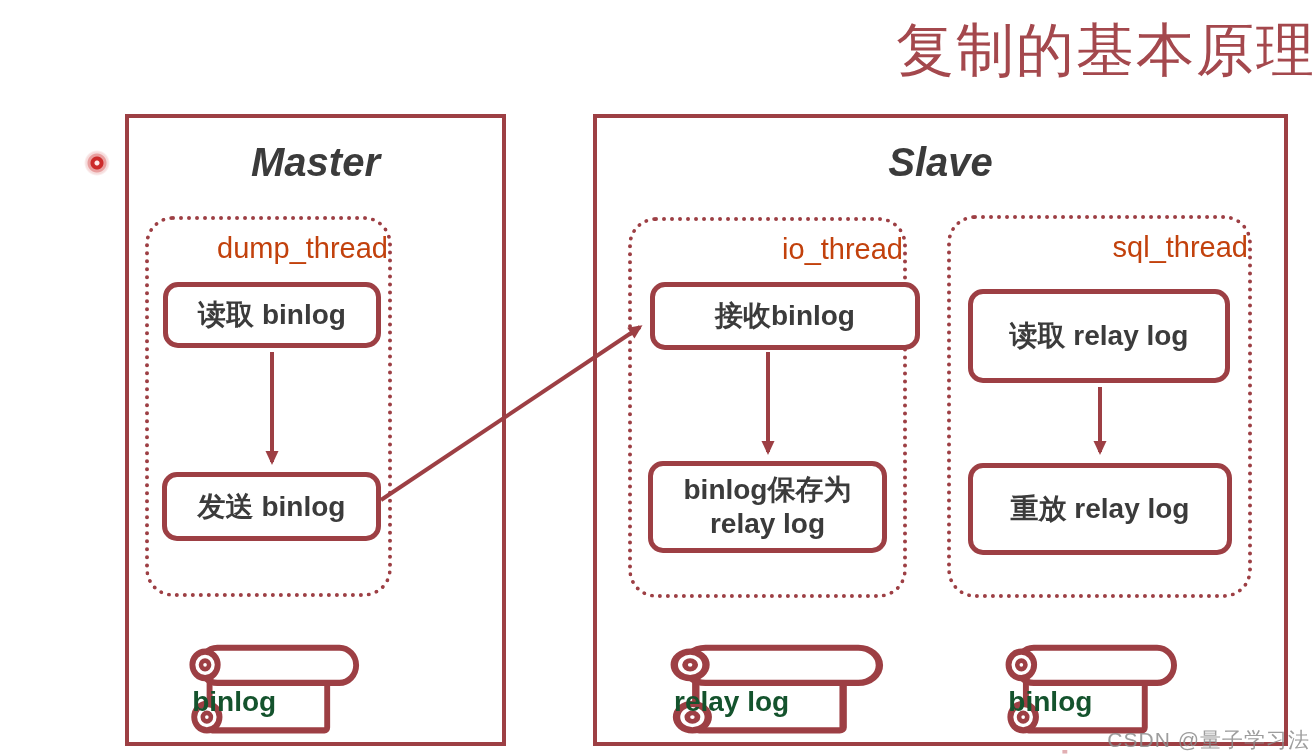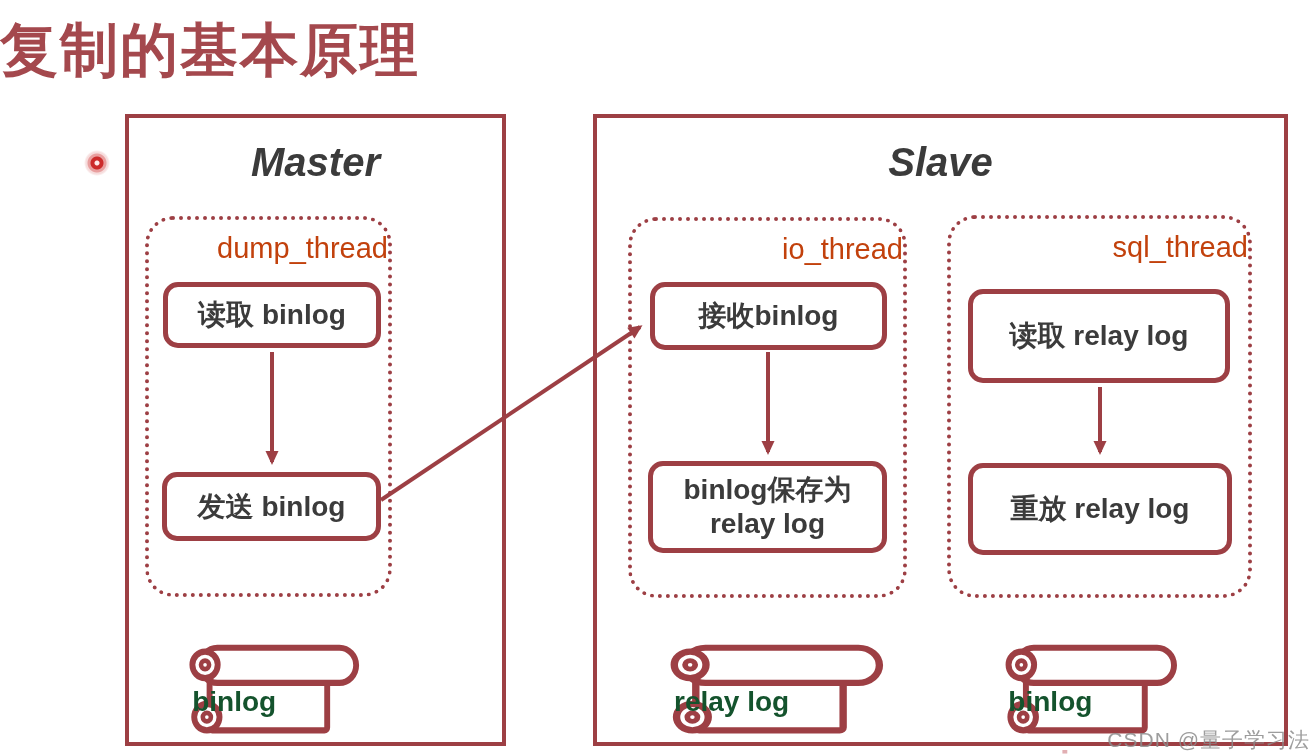--- a/index.html
+++ b/index.html
@@ -10,23 +10,23 @@
     position: relative;
     width: 1316px;
     height: 756px;
     background: #ffffff;
     overflow: hidden;
   }
 
   .title {
     position: absolute;
     left: 0; right: 0; top: 12px;
-    text-align: left;
+    text-align: right;
     font-size: 58px;
-    font-weight: bold;
+    font-weight: normal;
     color: #a4484d;
     letter-spacing: 2px;
   }
 
   .outer-box {
     position: absolute;
     border: 4px solid #9d3f44;
     background: transparent;
   }
   .box-master { left: 78px; top: 114px; width: 381px; height: 632px; margin-left: 47px; }
@@ -86,21 +86,21 @@
     align-items: center;
     justify-content: center;
     text-align: center;
     font-size: 28px;
     font-weight: bold;
     color: #3b3b3b;
     line-height: 34px;
   }
   .op-read-binlog   { left: 163px; top: 282px; width: 218px; height: 66px; }
   .op-send-binlog   { left: 162px; top: 472px; width: 219px; height: 69px; }
-  .op-recv-binlog   { left: 650px; top: 282px; width: 237px; height: 68px; }
+  .op-recv-binlog   { left: 650px; top: 282px; width: 270px; height: 68px; }
   .op-save-relay    { left: 648px; top: 461px; width: 239px; height: 92px; }
   .op-read-relay    { left: 968px; top: 289px; width: 262px; height: 94px; }
   .op-replay-relay  { left: 968px; top: 463px; width: 264px; height: 92px; }
 
   .arrow-layer {
     position: absolute;
     left: 0; top: 0;
     width: 1316px; height: 756px;
     pointer-events: none;
   }

